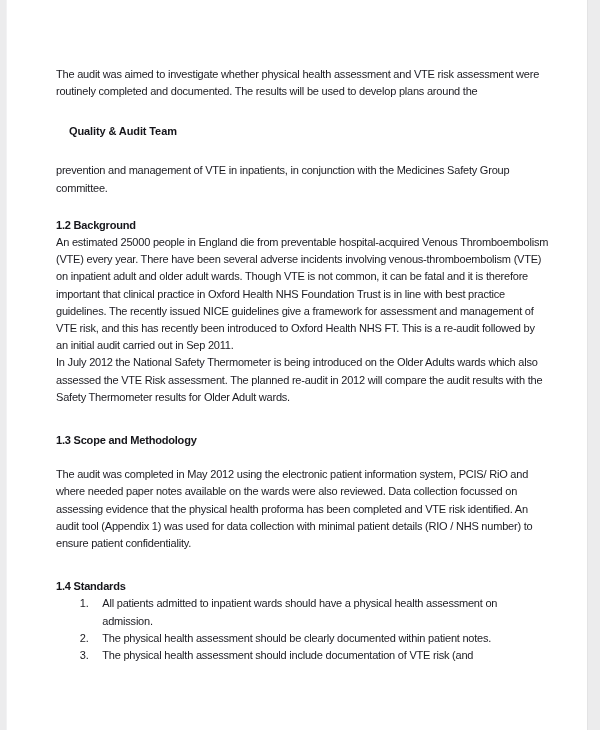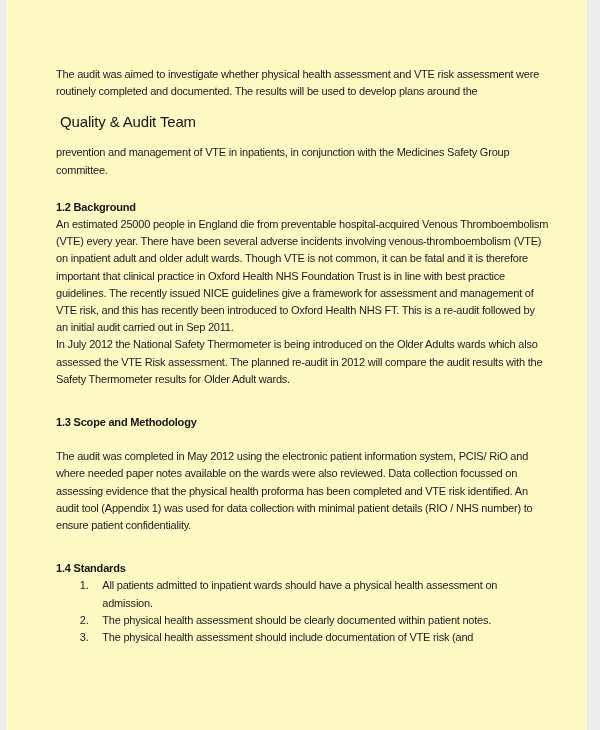--- a/index.html
+++ b/index.html
@@ -13,21 +13,21 @@
     font-family: "Liberation Sans", sans-serif;
     overflow: hidden;
   }
 
   .page {
     position: absolute;
     left: 6px;
     top: 0;
     width: 582px;
     height: 730px;
-    background: #fef9c3;
+    background: #ffffff;
     border-right: 1px solid #e3e3e4;
     border-left: 1px solid #f2f2f3;
     box-sizing: border-box;
     overflow: hidden;
   }
 
   .content {
     position: absolute;
     left: 49px;
     top: 66px;
@@ -54,26 +54,26 @@
     line-height: 17.2px;
     font-weight: bold;
     color: #15151a;
     letter-spacing: -0.02em;
     margin: 0;
     transform: scaleX(0.97);
     transform-origin: left top;
   }
 
   .dept-line {
-    font-size: 15px;
+    font-size: 11px;
     line-height: 14px;
-    font-weight: normal;
+    font-weight: bold;
     color: #15151a;
     letter-spacing: -0.01em;
-    margin: 4px;
+    margin: 13px;
   }
 
   .spacer-sm { height: 11px; }
   .spacer-md { height: 17px; }
   .spacer-lg { height: 20px; }
   .spacer-xl { height: 26px; }
 
   ol.standards-list {
     margin: 0;
     padding: 0;

